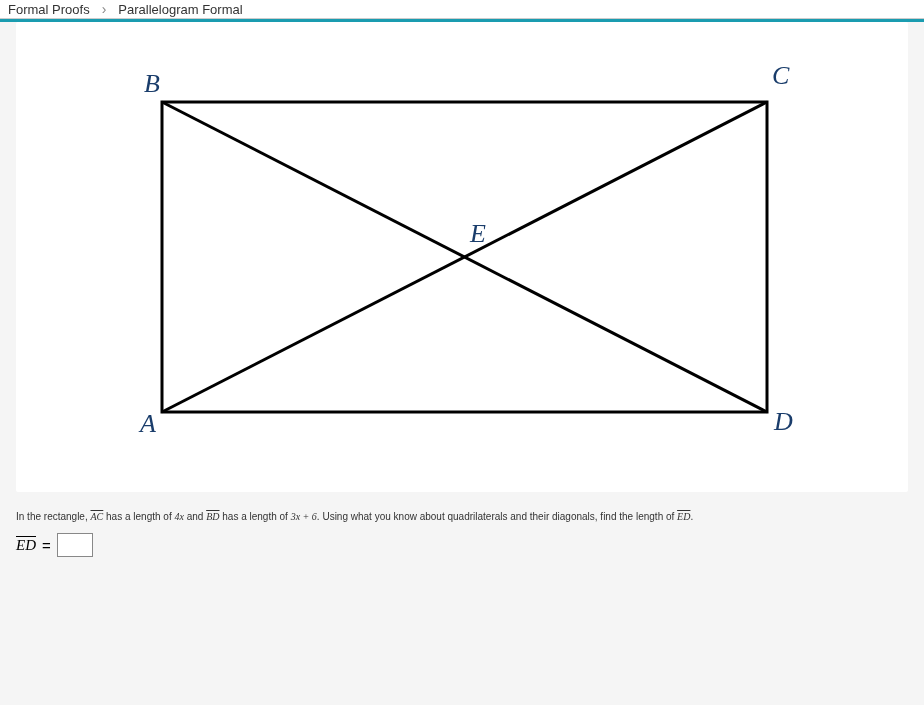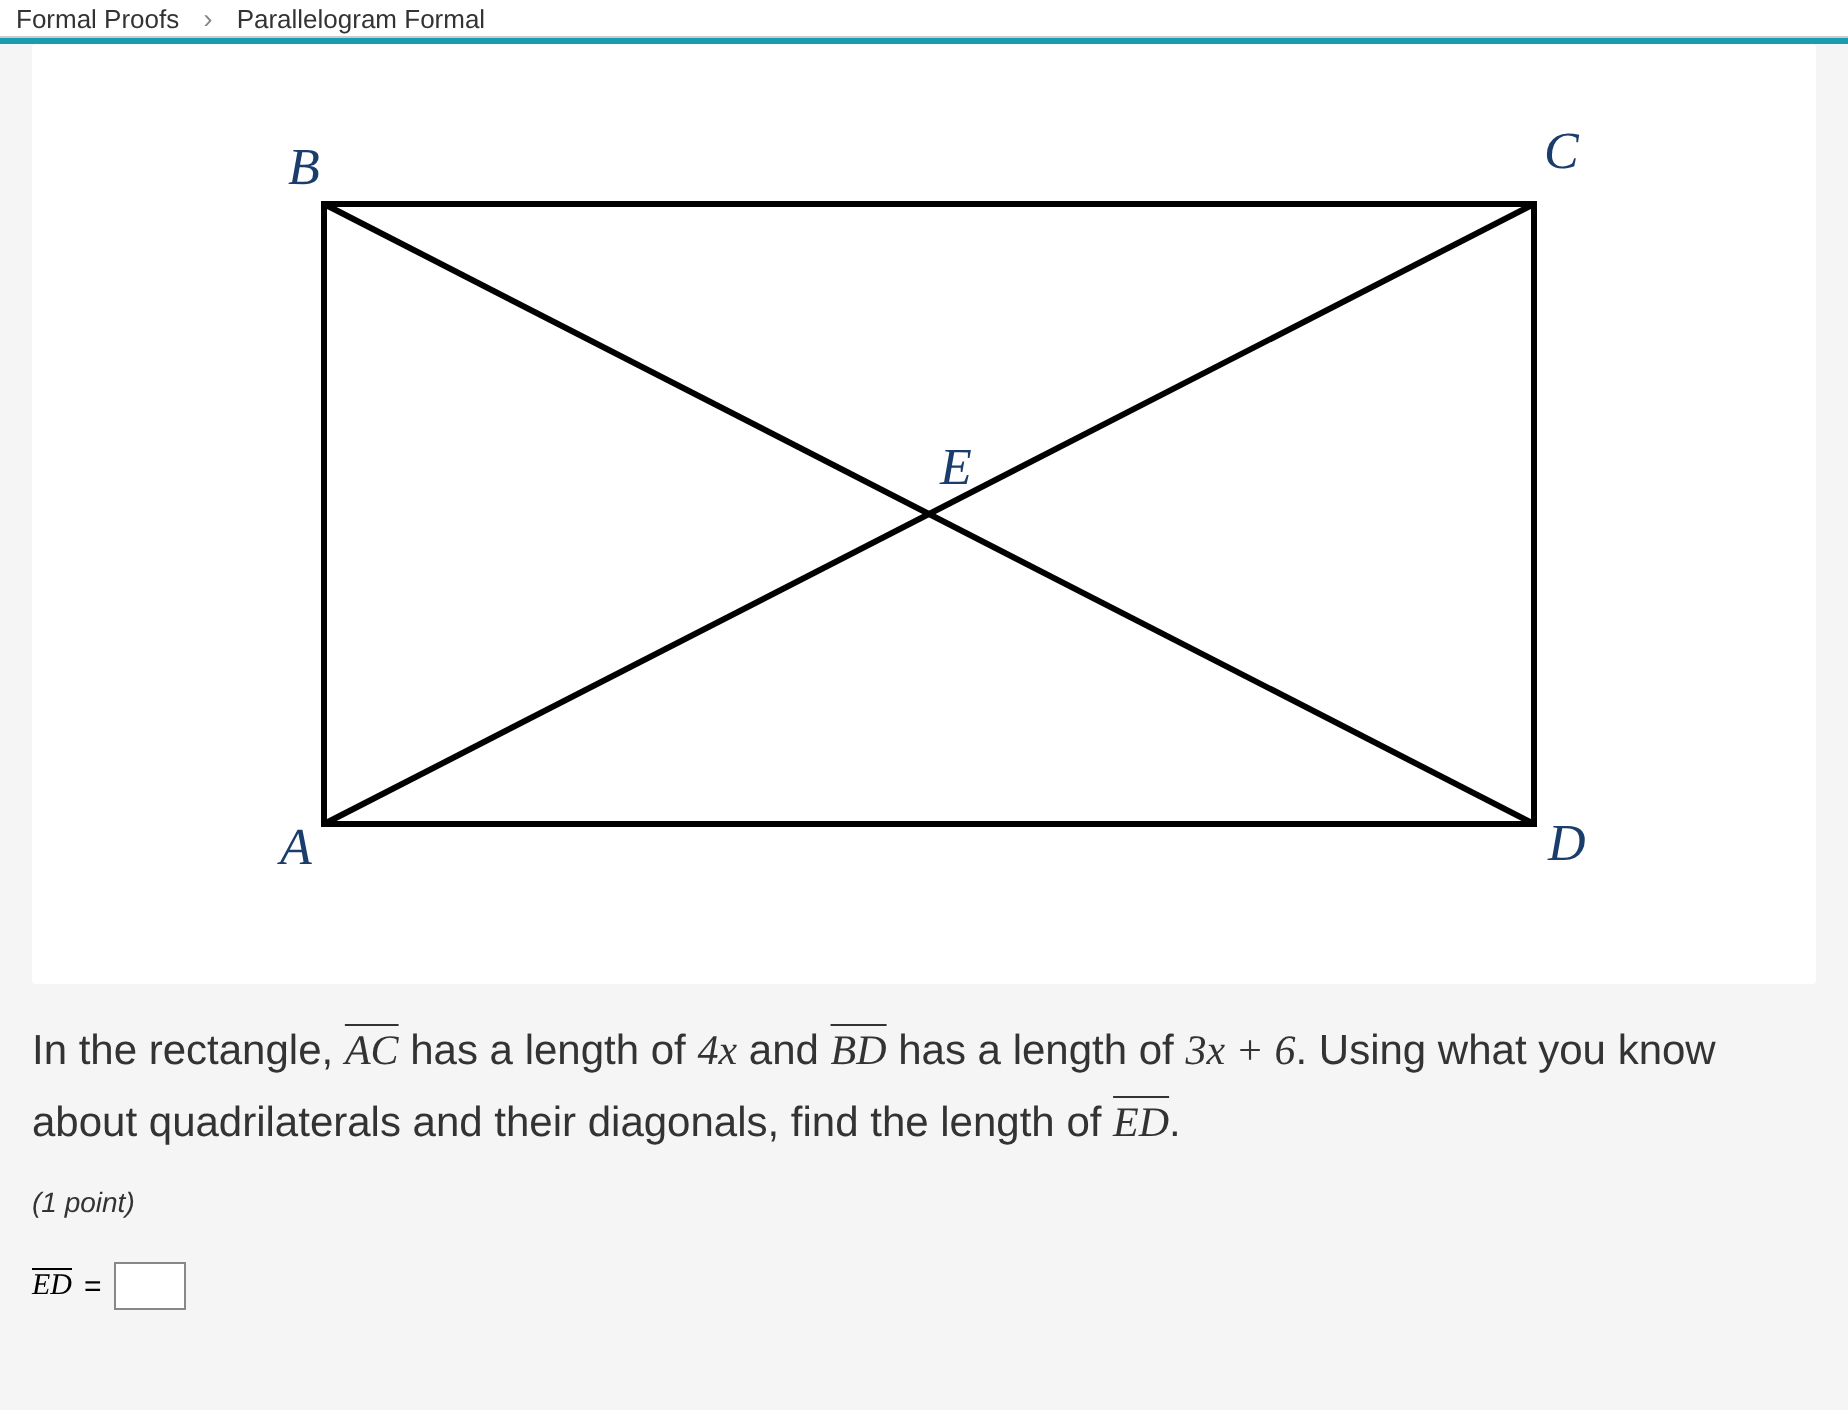--- a/index.html
+++ b/index.html
@@ -36,21 +36,21 @@
       margin: 0 0 16px 0;
       padding: 20px 60px 30px 60px;
       border-radius: 2px;
     }
     .diagram-svg {
       display: block;
       margin: 0 auto;
     }
     .question-text {
       color: #333;
-      font-size: 21px;
+      font-size: 10px;
       line-height: 1.7;
       margin: 12px 0 8px 0;
     }
     .math-var { font-family: 'Times New Roman', serif; font-style: italic; }
     .overline { text-decoration: overline; text-decoration-thickness: 1px; }
     .points {
       font-style: italic;
       font-size: 14px;
       color: #333;
       margin: 14px 0 22px 0;
@@ -101,21 +101,20 @@
       <text class="vlabel" x="680" y="42">C</text>
       <text class="vlabel" x="682" y="388">D</text>
       <text class="vlabel" x="378" y="200">E</text>
     </svg>
   </div>
 
   <p class="question-text">
     <span>In the rectangle, </span><span class="math-var overline">AC</span><span> has a length of </span><span class="math-var">4x</span><span> and </span><span class="math-var overline">BD</span><span> has a length of </span><span class="math-var">3x + 6</span><span>. Using what you know about quadrilaterals and their diagonals, find the length of </span><span class="math-var overline">ED</span><span>.</span>
   </p>
 
-  <p class="points">(1 point)</p>
 
   <div class="answer-row">
     <span class="math-var overline">ED</span>
     <span>=</span>
     <input class="answer-input" type="text" style="">
   </div>
 
 </div>
 
 </body></html>

